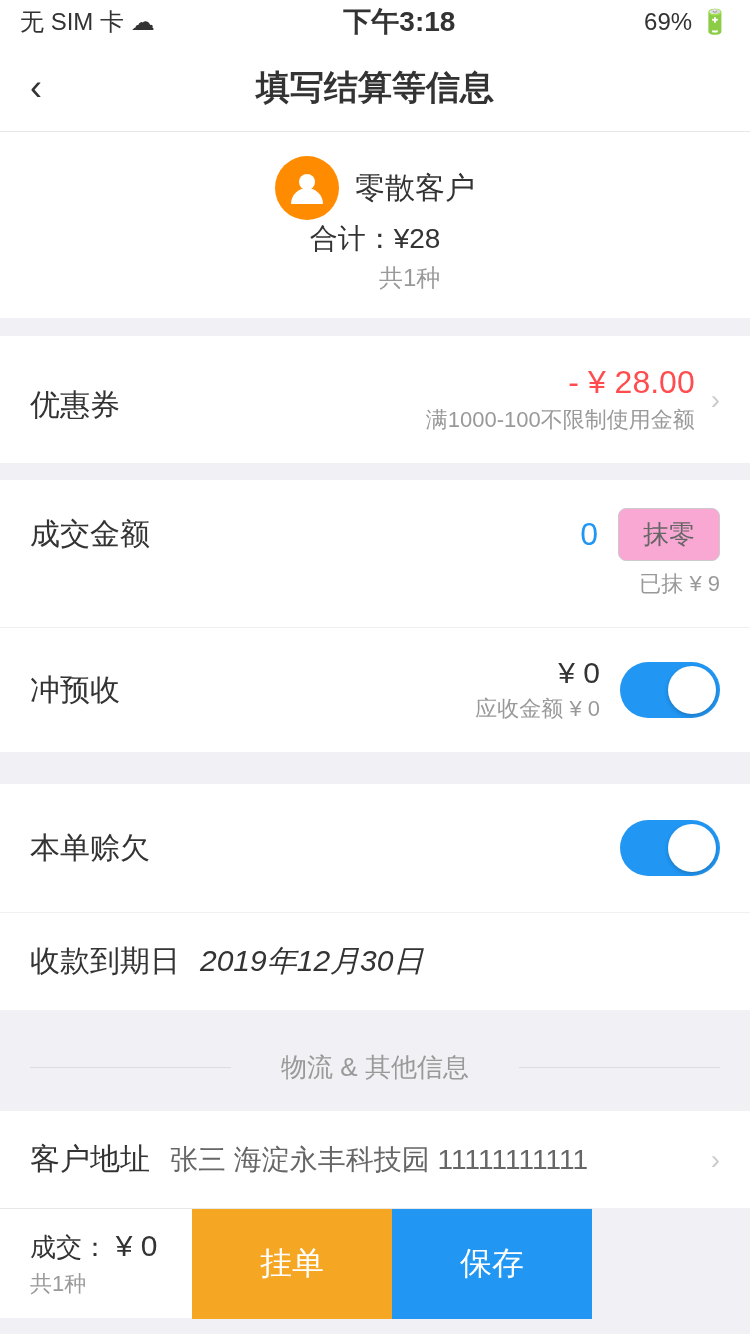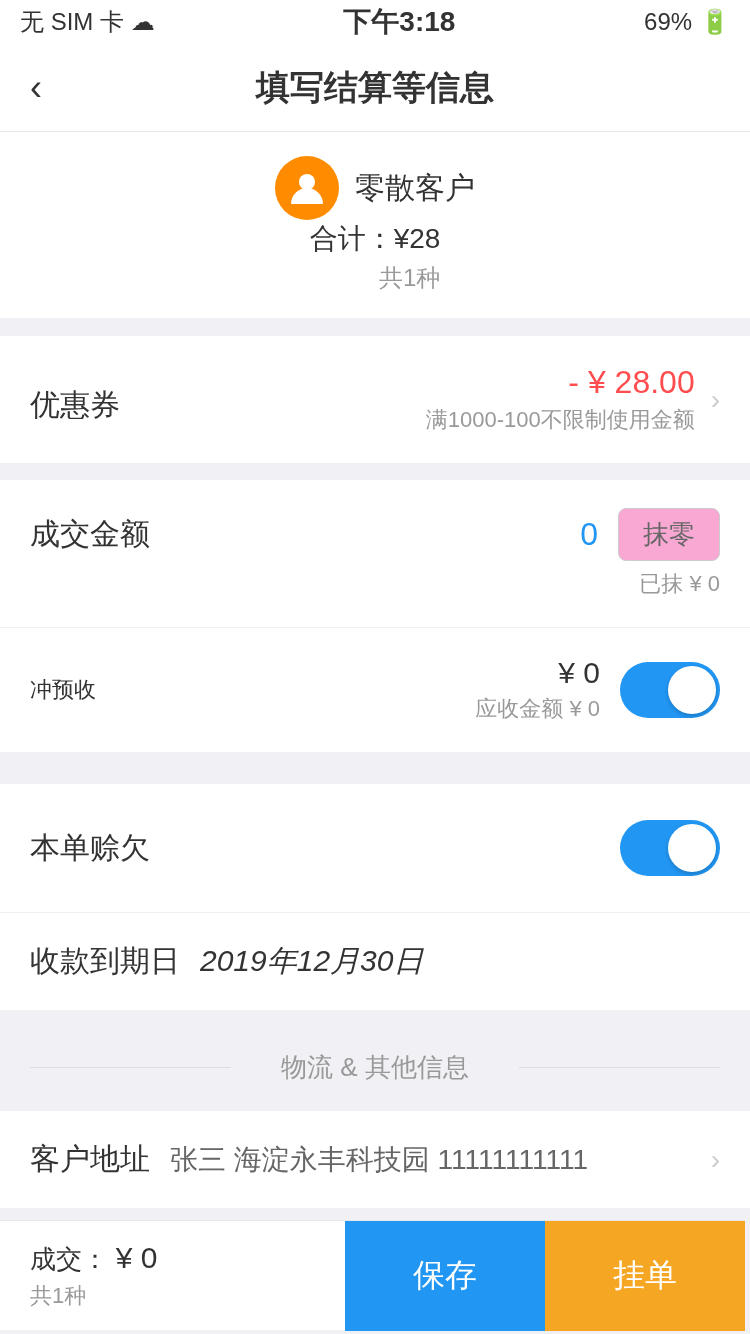--- a/index.html
+++ b/index.html
@@ -189,21 +189,21 @@
       background: #fff;
       padding: 28px 30px;
       border-top: 1px solid #f0f0f0;
     }
     .prepay-row {
       display: flex;
       align-items: center;
       justify-content: space-between;
     }
     .prepay-label {
-      font-size: 22px;
+      font-size: 30px;
       color: #333;
     }
     .prepay-right {
       display: flex;
       align-items: center;
       gap: 20px;
     }
     .prepay-amount-block {
       text-align: right;
     }
@@ -312,23 +312,23 @@
     }
     .address-value {
       font-size: 28px;
       color: #666;
       flex: 1;
     }
 
     
     .bottom-bar {
       position: fixed;
-      bottom: 4px;
+      bottom: 16px;
       left: 0;
-      width: 745px;
+      width: 592px;
       height: 110px;
       background: #fff;
       display: flex;
       align-items: center;
       border-top: 1px solid #e8e8e8;
     }
     .bottom-summary {
       flex: 1;
       padding: 0 30px;
     }
@@ -413,21 +413,21 @@
   <div class="section-divider"></div>
 
   <div class="transaction-section">
     <div class="transaction-row">
       <span class="transaction-label">成交金额</span>
       <div class="transaction-right">
         <span class="transaction-amount">0</span>
         <button class="round-zero-btn">抹零</button>
       </div>
     </div>
-    <div class="already-rounded">已抹  ¥ 0</div>
+    <div class="already-rounded">已抹  ¥ 9</div>
   </div>
 
   <div class="prepay-section">
     <div class="prepay-row">
       <span class="prepay-label">冲预收</span>
       <div class="prepay-right">
         <div class="prepay-amount-block">
           <div class="prepay-amount">¥ 0</div>
           <div class="prepay-receivable">应收金额 ¥ 0</div>
         </div>
@@ -463,15 +463,15 @@
 </div>
 
 <div class="bottom-bar">
   <div class="bottom-summary">
     <div>
       <span class="bottom-summary-label">成交：</span>
       <span class="bottom-summary-amount">¥ 0</span>
     </div>
     <div class="bottom-summary-count">共1种</div>
   </div>
+  <div class="bottom-btn btn-hold">挂单</div>
   <div class="bottom-btn btn-save">保存</div>
-  <div class="bottom-btn btn-hold">挂单</div>
 </div>
 
 </body></html>

